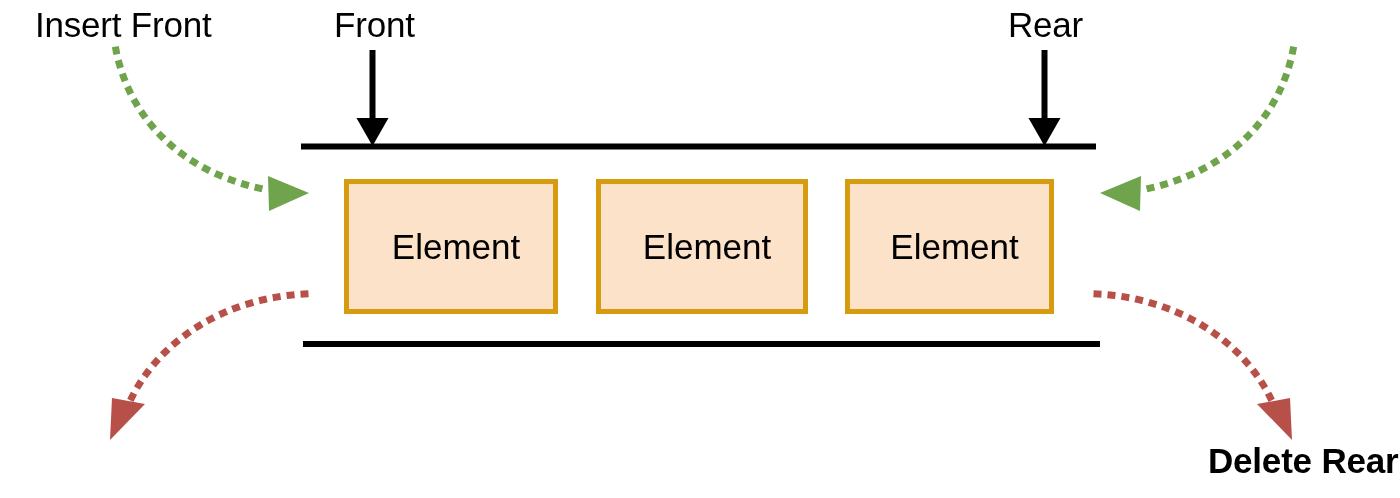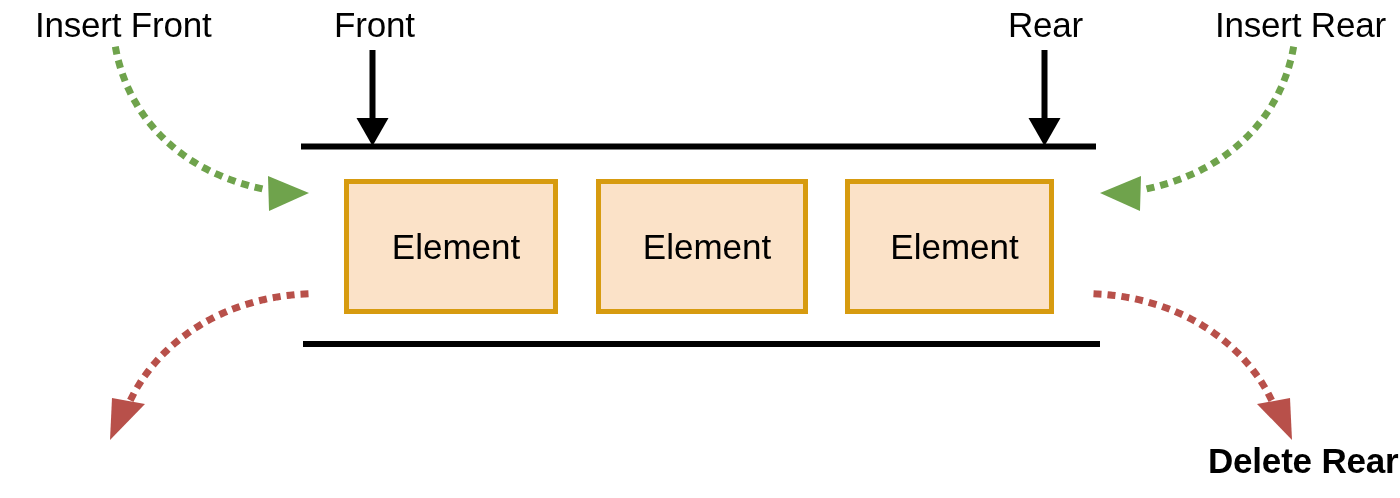--- a/index.html
+++ b/index.html
@@ -112,16 +112,15 @@
   <div class="element-box box-1">
     <span class="element-text">Element</span>
   </div>
   <div class="element-box box-2">
     <span class="element-text">Element</span>
   </div>
 
   <div class="label label-insert-front">Insert Front</div>
   <div class="label label-front">Front</div>
   <div class="label label-rear">Rear</div>
-  <div class="label label-insert-rear">Insert Rear</div>
   <div class="label label-delete-rear">Delete Rear</div>
 
 </div>
 
 </body></html>

